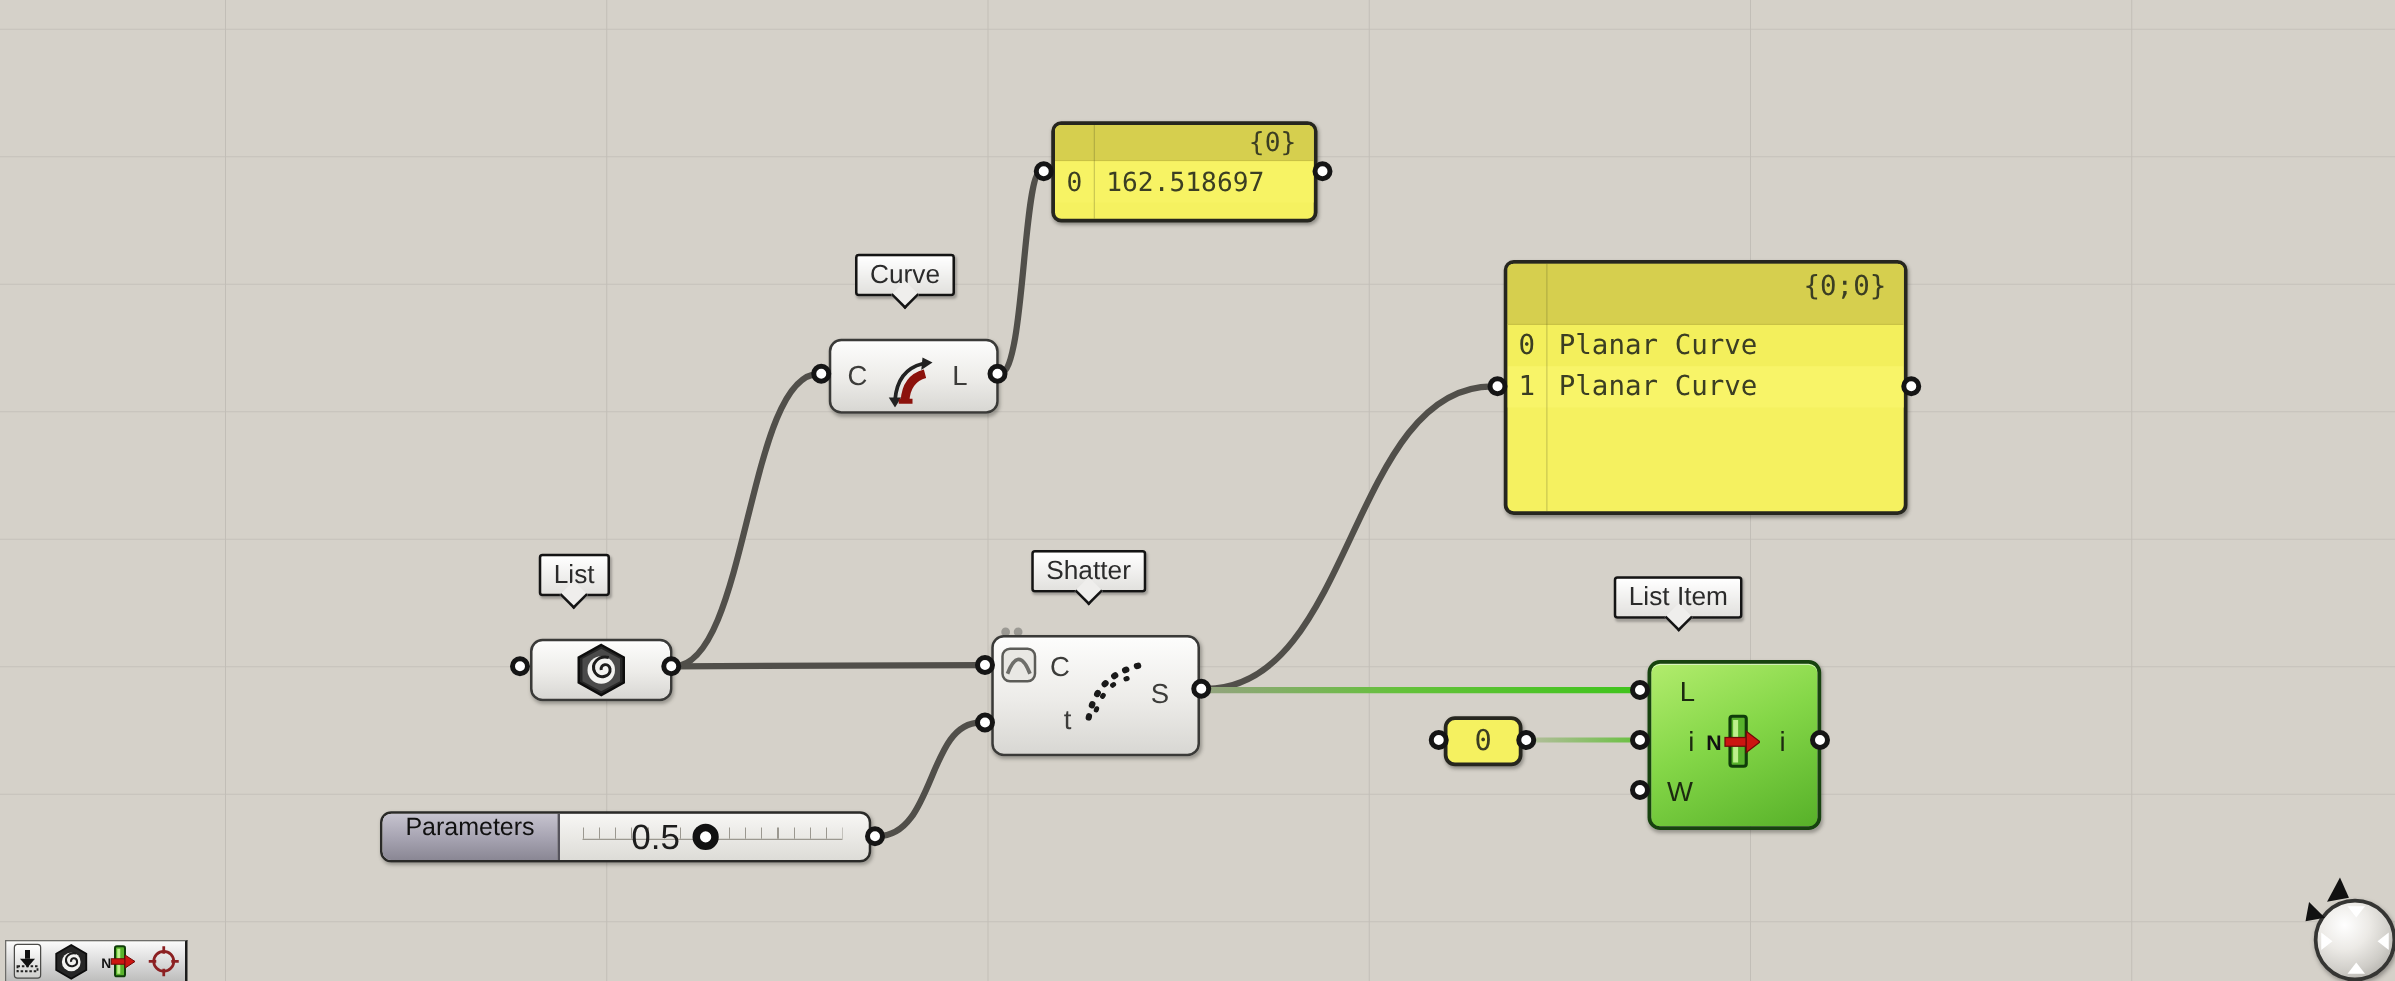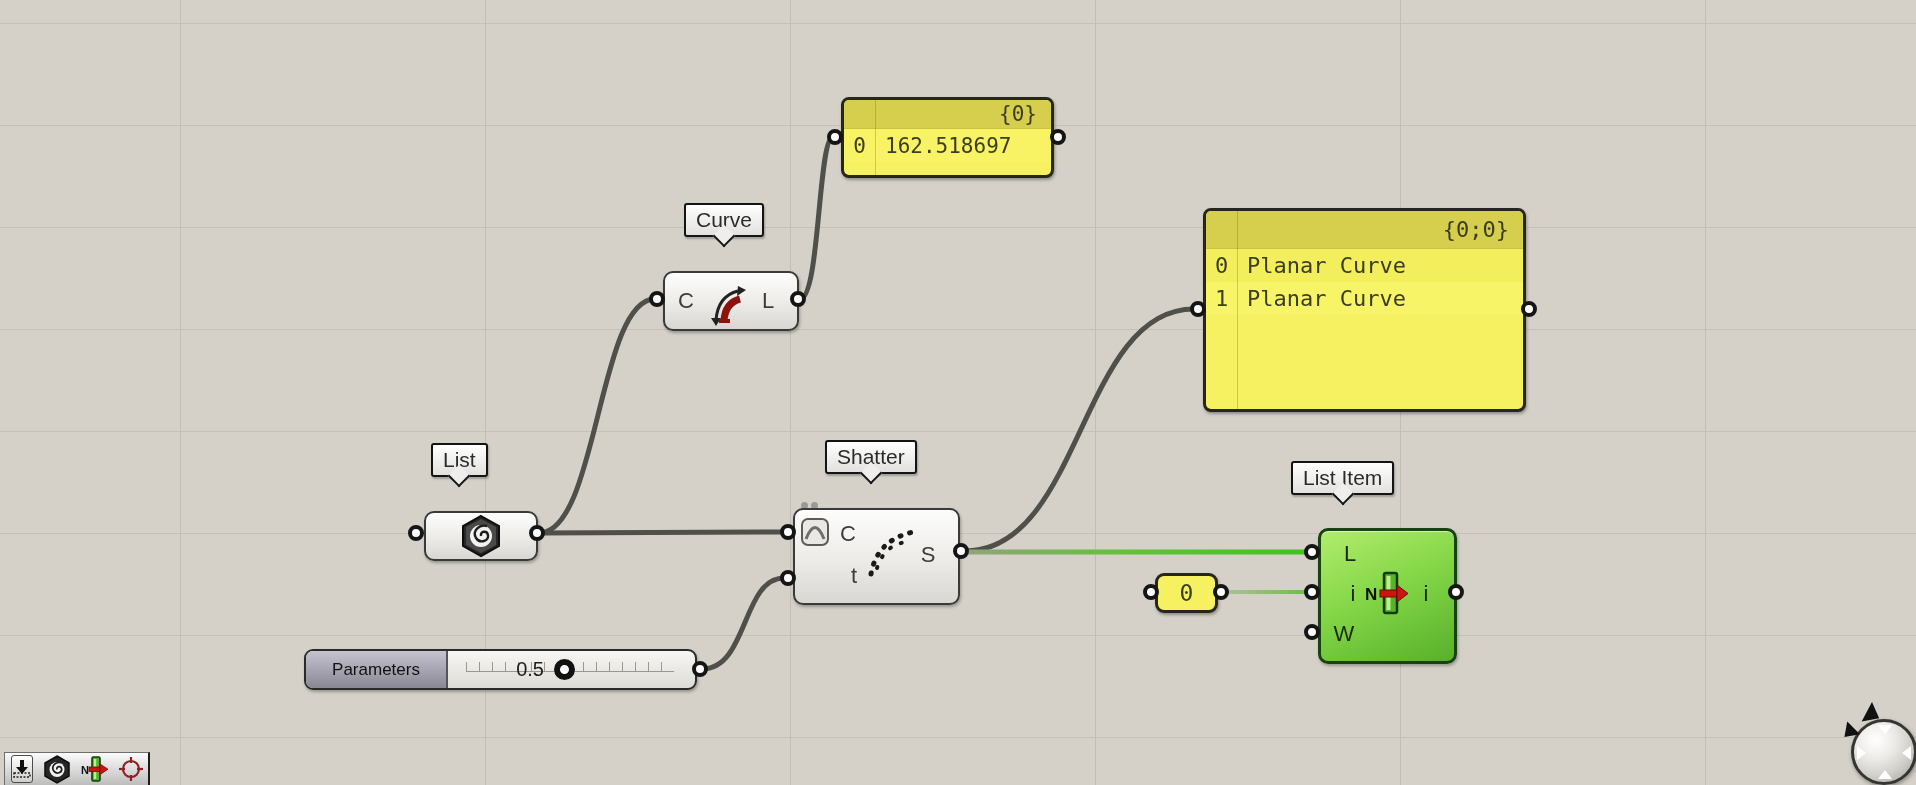--- a/index.html
+++ b/index.html
@@ -67,28 +67,28 @@
   .slider{
     position:absolute;z-index:3;box-sizing:border-box;
     border:2px solid #2a2a28;border-radius:9px;overflow:hidden;
     background:linear-gradient(180deg,#f7f6f4,#dddcd7);
     box-shadow:1px 2px 3px rgba(40,40,35,.35);
   }
   .slider .grip{
     position:absolute;left:0;top:0;bottom:0;width:140px;
     background:linear-gradient(180deg,#c6c3cf 0%,#a5a2b0 55%,#8a8794 100%);
     border-right:2px solid #55535c;color:#111;
-    display:flex;align-items:center;justify-content:center;font-size:17px;
+    display:flex;justify-content:center;font-size:20px;
   }
   .slider .ticks{
     position:absolute;left:160px;top:11px;width:208px;height:9px;
     background:repeating-linear-gradient(to right,#9b9890 0,#9b9890 1px,transparent 1px,transparent 13px);
     border-bottom:1px solid #9b9890;
   }
-  .slider .sval{position:absolute;top:0;height:37px;line-height:37px;font-size:20px;color:#1d1d1d;}
+  .slider .sval{position:absolute;top:0;height:37px;line-height:37px;font-size:28px;color:#1d1d1d;}
   .slider .knob{
     position:absolute;width:21px;height:21px;box-sizing:border-box;border-radius:50%;
     background:#fff;border:6px solid #111;
   }
   
   .toolbar{
     position:absolute;z-index:7;
     background:linear-gradient(180deg,#fbfbfb 0%,#d9d9d9 55%,#bdbdbc 100%);
     border-top:1px solid #6d6d6a;border-left:1px solid #6d6d6a;border-right:2px solid #1c1c1c;
     display:flex;align-items:center;gap:9px;padding:3px 6px;box-sizing:border-box;
@@ -217,21 +217,21 @@
   <div class="prow" style="height:33px;background:#f7f364;">
     <span class="idx">0</span>
     <span class="val">162.518697</span>
   </div>
 </div>
 <div class="port" style="left:827px;top:129px;"></div>
 <div class="port" style="left:1050px;top:129px;"></div>
 
 <div class="gpanel" style="left:1203px;top:208px;width:323px;height:204px;font-size:22px;">
   <div class="pcol" style="left:31px;"></div>
-  <div class="phead" style="height:38px;line-height:38px;">{0;0}</div>
+  <div class="phead" style="height:49px;line-height:38px;">{0;0}</div>
   <div class="prow" style="height:33px;background:#f3ef5c;">
     <span class="idx">0</span>
     <span class="val">Planar Curve</span>
   </div>
   <div class="prow" style="height:33px;background:#f8f468;">
     <span class="idx">1</span>
     <span class="val">Planar Curve</span>
   </div>
 </div>
 <div class="port" style="left:1190px;top:301px;"></div>

